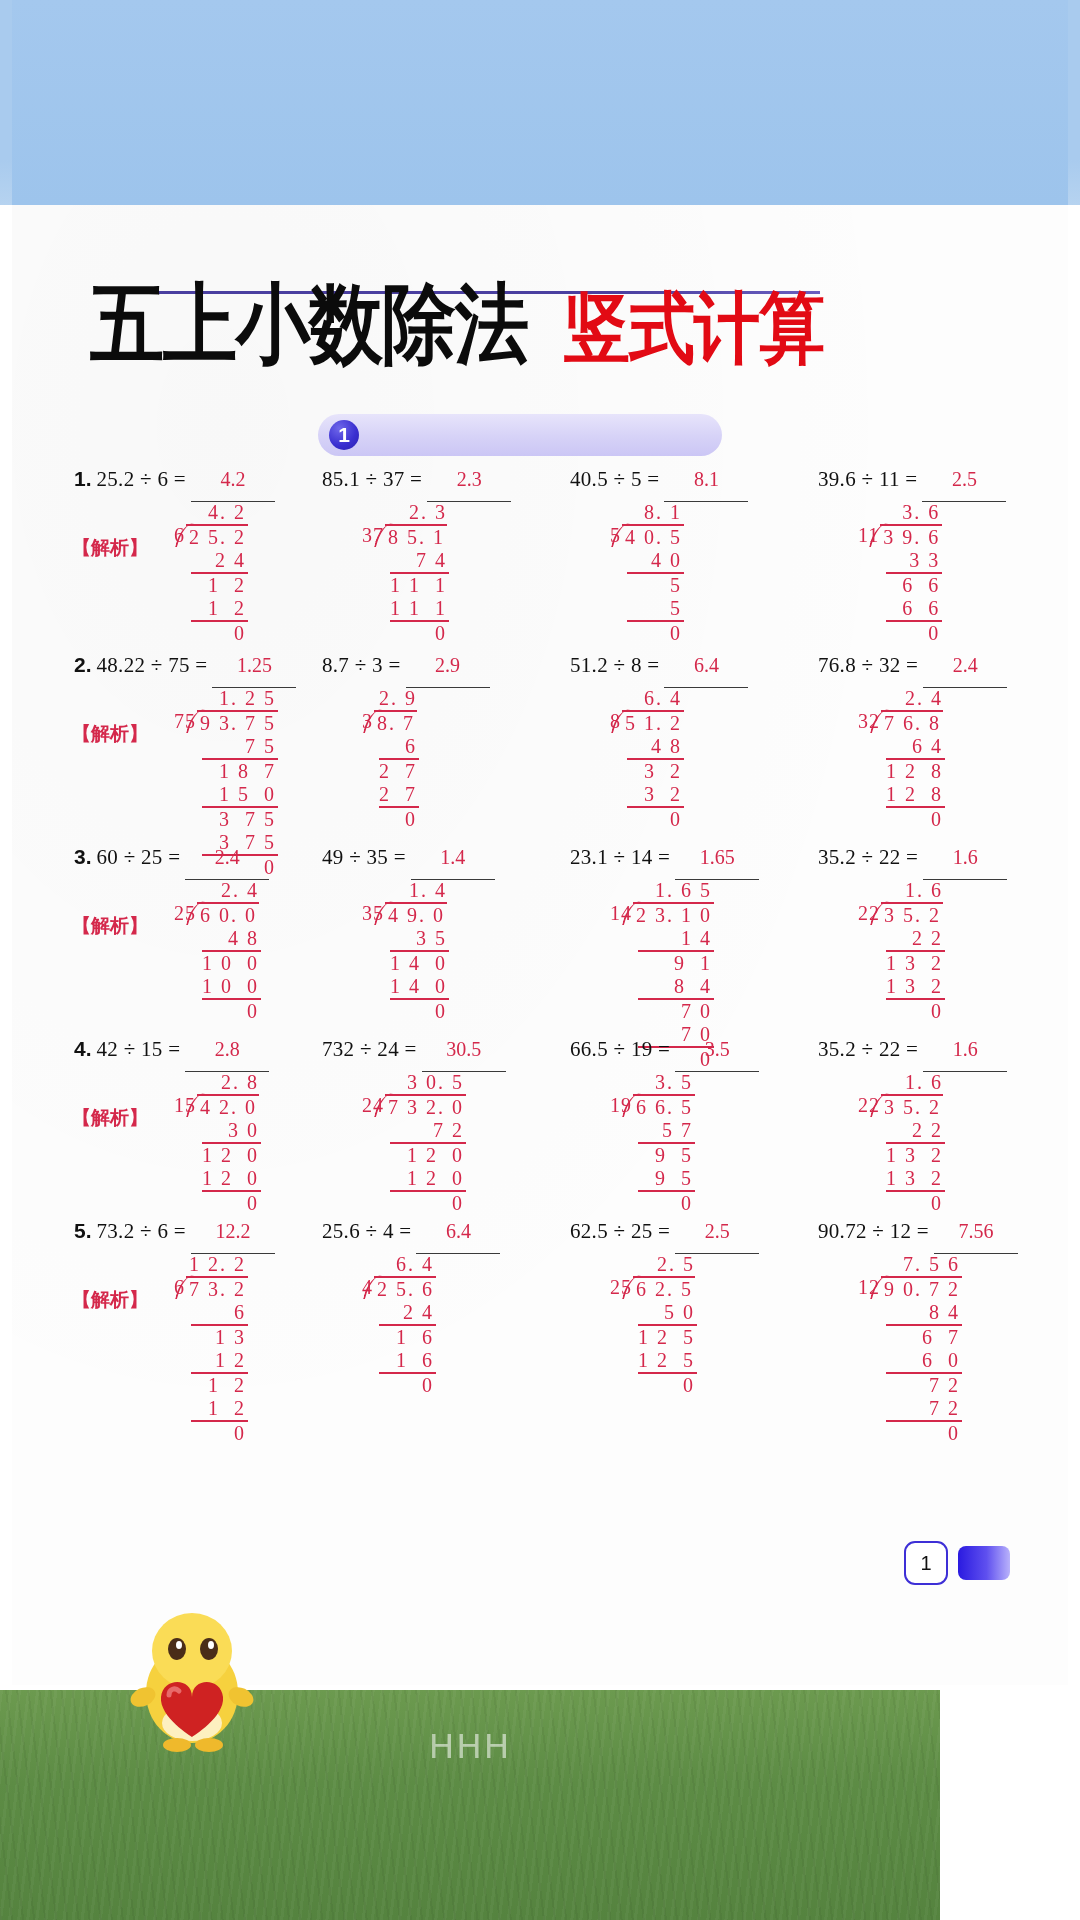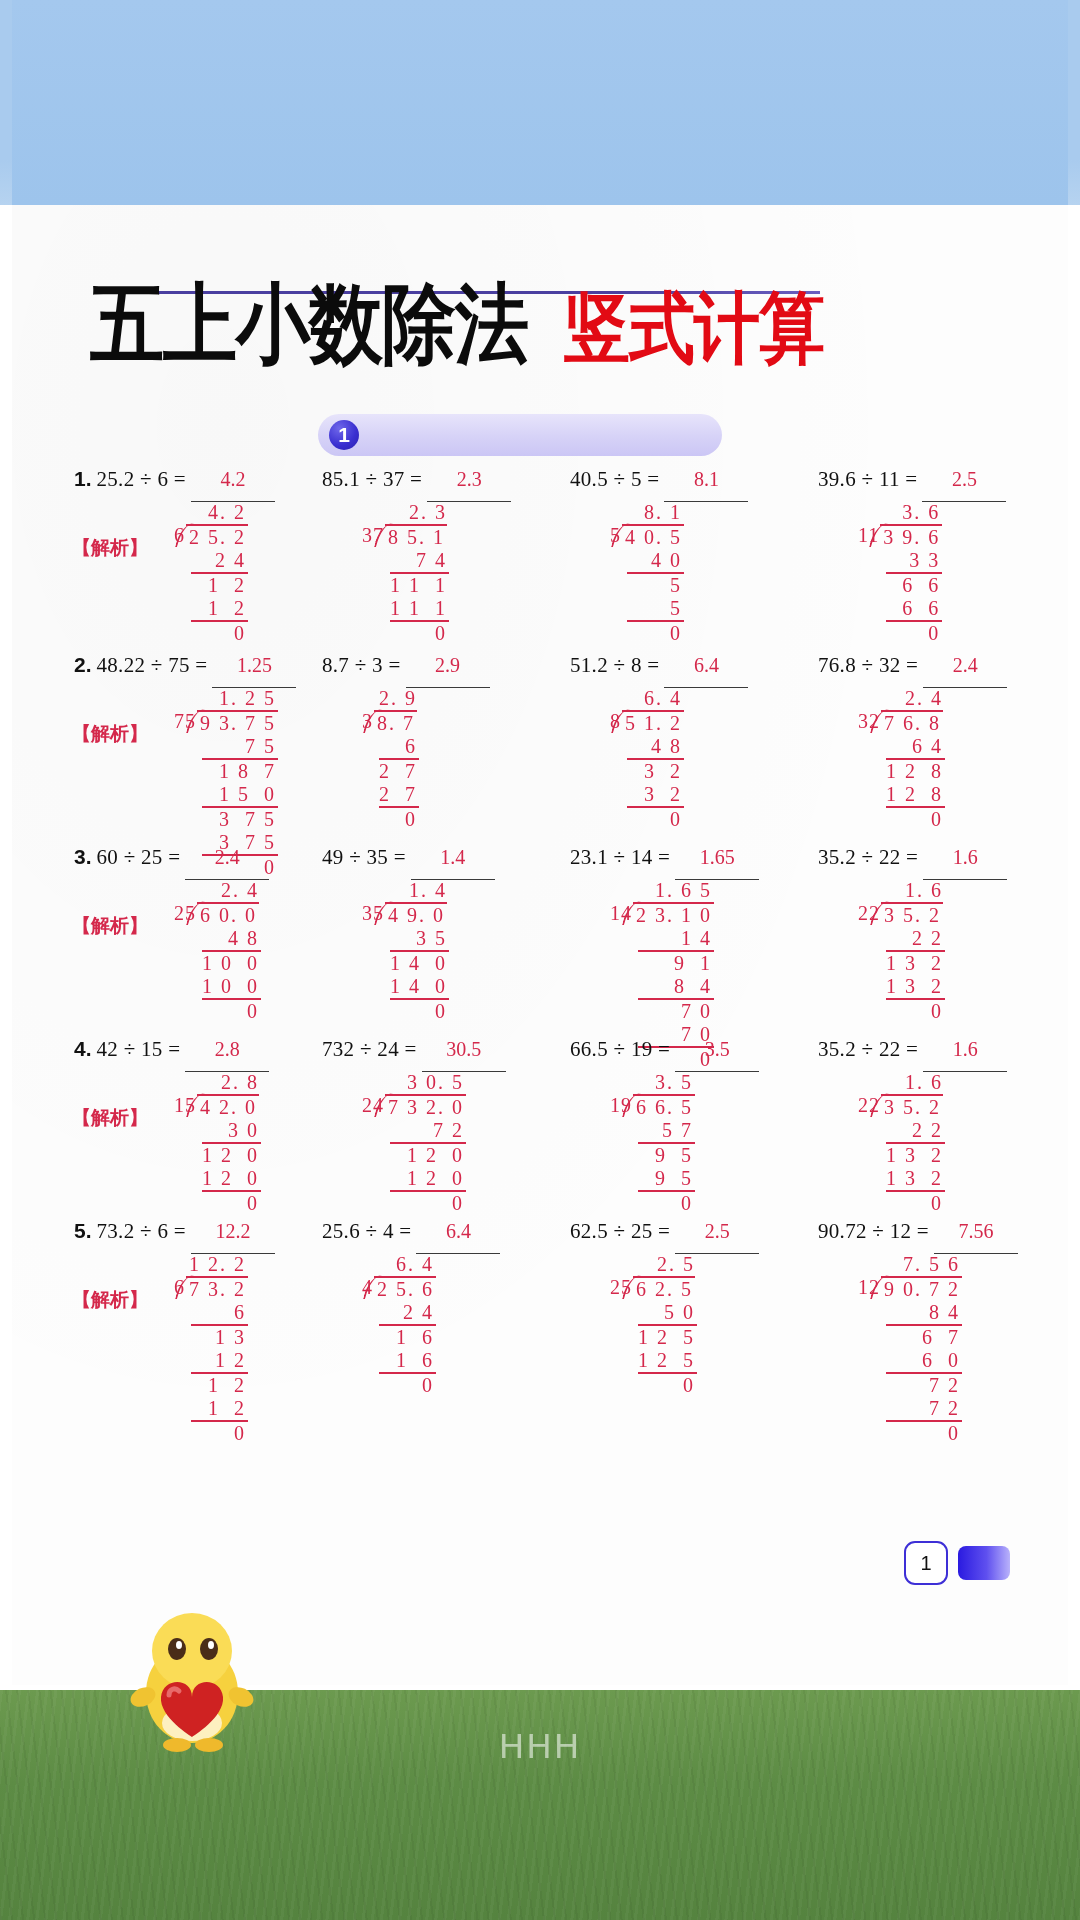--- a/index.html
+++ b/index.html
@@ -13,21 +13,21 @@
   
   #top-band{
     position:absolute;left:0;top:0;width:1080px;height:205px;
     background:linear-gradient(180deg,#a9cbee 0%,#a9cbee 78%,#b6d3f0 100%);
   }
   #top-band .band-inner{
     position:absolute;left:12px;right:12px;top:0;bottom:0;
     background:linear-gradient(180deg,#a4c8ee 0%,#9dc4ec 100%);
   }
   #bottom-band{
-    position:absolute;left:0;bottom:0;width:1080px;height:230px;
+    position:absolute;left:0;bottom:0;width:940px;height:230px;
     background:linear-gradient(180deg,#6c9a4f 0%,#5d8c45 40%,#55833f 100%);
   }
   #bottom-band .grass-tex{
     position:absolute;left:0;top:0;right:0;bottom:0;
     background:
       repeating-linear-gradient(97deg, rgba(255,255,255,.045) 0 3px, rgba(0,0,0,0) 3px 9px),
       repeating-linear-gradient(83deg, rgba(0,0,0,.05) 0 2px, rgba(0,0,0,0) 2px 11px);
     opacity:.9;
   }
   #bottom-band .doodle{

